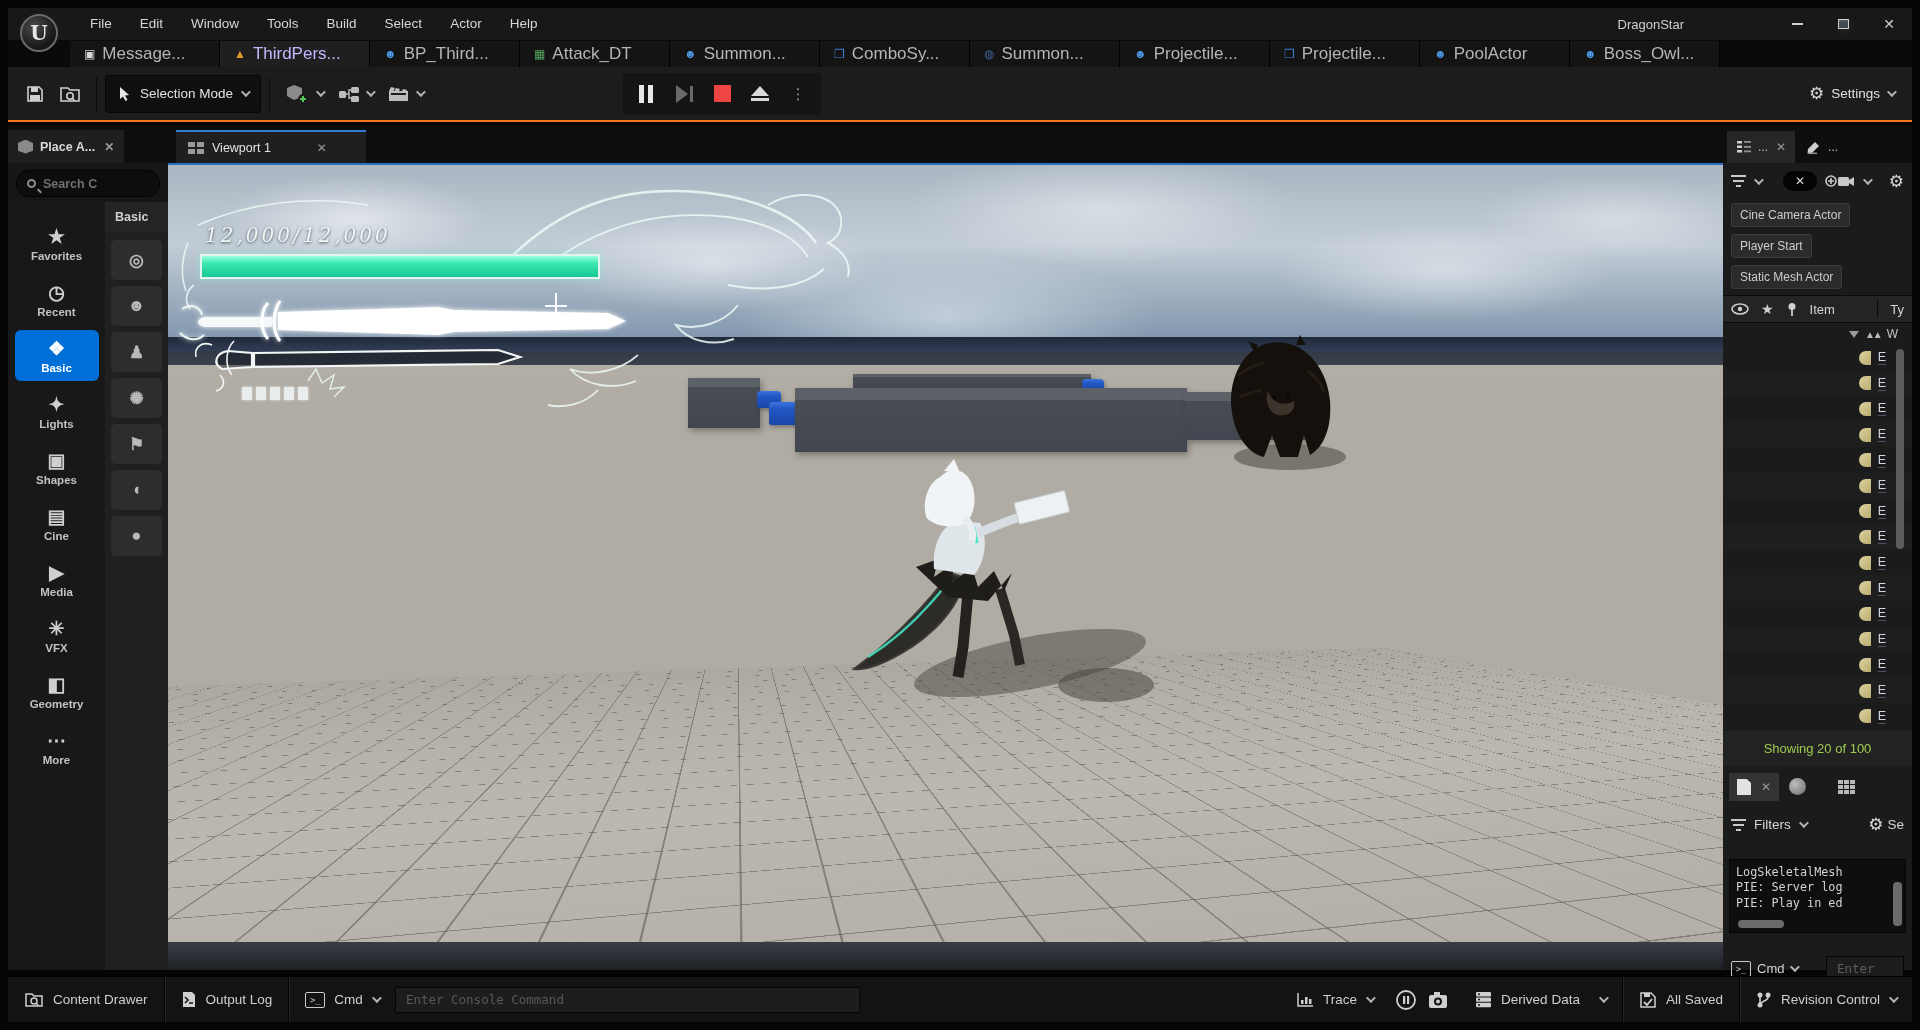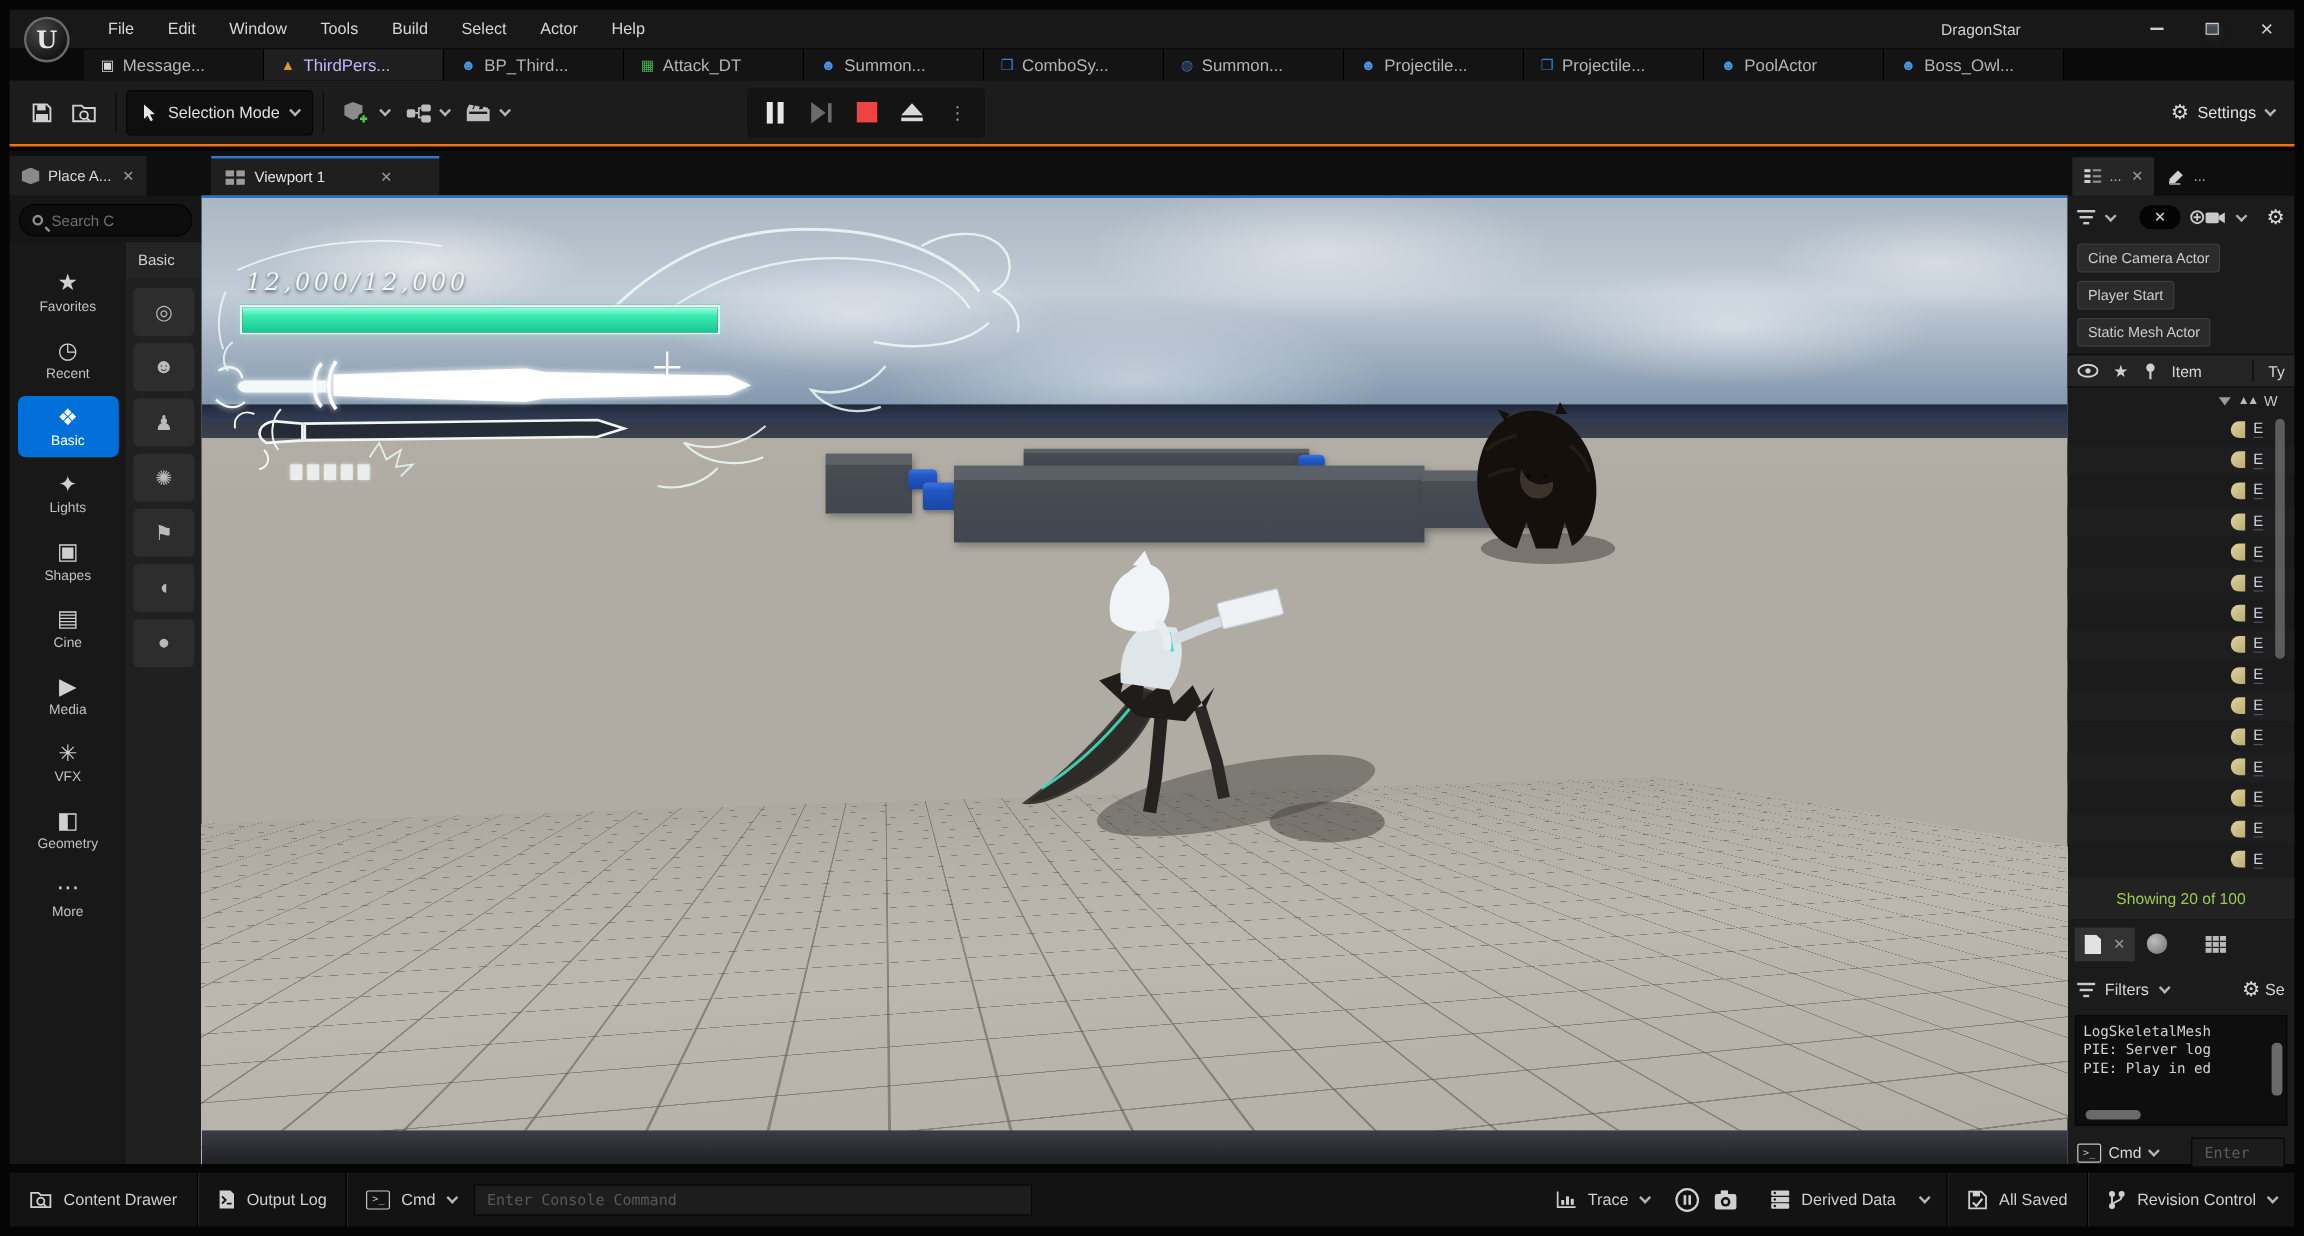--- a/index.html
+++ b/index.html
@@ -14,21 +14,21 @@
   .menus { display:flex; margin-left:68px; }
   .menu-item { padding:0 14px; font-size:13.5px; color:#d6d6d6; line-height:32px; cursor:default; }
   .menubar-right { margin-left:auto; display:flex; align-items:center; }
   .win-title { font-size:13px; color:#cfcfcf; margin-right:90px; }
   .win-btn { width:46px; height:30px; display:flex; align-items:center; justify-content:center; color:#cfcfcf; font-size:14px; }
   .win-btn .bar { width:11px; height:2px; background:#cfcfcf; }
   .win-btn .box { width:11px; height:10px; border:1.5px solid #cfcfcf; }
 
   
   .tabrow { position:absolute; left:8px; right:8px; top:40px; height:27px; background:#0a0a0a; display:flex; align-items:flex-end; padding-left:62px; }
-  .atab { height:26px; min-width:150px; display:flex; align-items:center; gap:7px; padding:0 14px; background:#141414; border-right:1px solid #000; font-size:14px; color:#b5b5b5; }
+  .atab { height:26px; min-width:150px; display:flex; align-items:center; gap:7px; padding:0 14px; background:#141414; border-right:1px solid #000; font-size:17px; color:#b5b5b5; }
   .atab[data-state="active"] { background:#1f1f1f; color:#c4b5fd; }
   .tabicon { font-size:12px; line-height:1; }
   .tabicon[data-icon="doc"]::before { content:"▣"; color:#d8d8d8; }
   .tabicon[data-icon="level"]::before { content:"▲"; color:#e0982f; }
   .tabicon[data-icon="person"]::before { content:"☻"; color:#4c97e4; }
   .tabicon[data-icon="table"]::before { content:"▦"; color:#54a45e; }
   .tabicon[data-icon="component"]::before { content:"❒"; color:#3d7fd6; }
   .tabicon[data-icon="sphere"]::before { content:"◍"; color:#44639c; }
 
   
@@ -41,21 +41,21 @@
   .pie-btn { width:34px; height:34px; display:flex; align-items:center; justify-content:center; }
   .pause-bars { display:flex; gap:4px; } .pause-bars i { width:5px; height:18px; background:#e8e8e8; }
   .step-glyph { display:flex; align-items:center; } .step-tri { width:0; height:0; border-left:12px solid #6a6a6a; border-top:9px solid transparent; border-bottom:9px solid transparent; } .step-bar { width:3px; height:16px; background:#6a6a6a; margin-left:2px; }
   .stop-sq { width:17px; height:17px; background:#e44; }
   .eject { display:flex; flex-direction:column; align-items:center; gap:2px; } .eject .tri { width:0; height:0; border-bottom:10px solid #d9d9d9; border-left:9px solid transparent; border-right:9px solid transparent; } .eject .bar { width:18px; height:3px; background:#d9d9d9; }
   .vdots { color:#9a9a9a; font-size:15px; letter-spacing:0; }
   .settings { margin-left:auto; display:flex; align-items:center; gap:7px; font-size:13.5px; color:#e0e0e0; padding-right:18px; }
   .gear { font-size:17px; color:#d8d8d8; line-height:1; }
 
   
-  .left-dock { position:absolute; left:8px; top:126px; width:160px; bottom:60px; background:#161616; }
+  .left-dock { position:absolute; left:8px; top:126px; width:160px; bottom:60px; background:#161616;font-weight:bold; }
   .panel-tabbar { height:37px; background:#0e0e0e; display:flex; align-items:flex-end; }
   .panel-tab { height:33px; background:#1f1f1f; display:flex; align-items:center; gap:7px; padding:0 10px; font-size:12.5px; color:#d8d8d8; }
   .cube-plus { position:relative; width:15px; height:14px; background:#8a8a8a; clip-path:polygon(50% 0,100% 25%,100% 80%,50% 100%,0 80%,0 25%); }
   .cube-plus::after { content:"+"; position:absolute; right:-4px; bottom:-6px; color:#4db54d; font-size:12px; font-weight:bold; }
   .xmark { color:#9a9a9a; font-size:12px; margin-left:2px; }
   .searchbox { margin:7px 8px; height:27px; background:#0d0d0d; border:1px solid #030303; border-radius:13px; display:flex; align-items:center; gap:7px; padding:0 10px; font-size:12.5px; color:#6f6f6f; }
   .mag { width:9px; height:9px; border:2px solid #8d8d8d; border-radius:50%; position:relative; flex:0 0 auto; }
   .mag::after { content:""; position:absolute; width:5px; height:2px; background:#8d8d8d; transform:rotate(45deg); left:8px; top:9px; }
   .place-body { position:absolute; top:76px; bottom:0; left:0; right:0; display:flex; }
   .cat-rail { width:97px; background:#181818; display:flex; flex-direction:column; align-items:center; padding-top:16px; gap:5px; overflow:hidden; }
@@ -141,21 +141,21 @@
   .ol-scroll { position:absolute; right:8px; top:4px; width:8px; height:200px; background:#5c5c5c; border-radius:4px; }
   .showing { background:#222; margin-top:2px; padding:10px 6px; font-size:13px; color:#9ccb50; text-align:center; flex:0 0 auto; }
   .mini-tabs { height:42px; display:flex; align-items:center; gap:10px; padding:0 6px; flex:0 0 auto; }
   .mini-tab { display:flex; align-items:center; gap:8px; padding:6px 8px; }
   .mini-tab[data-state="active"] { background:#333; }
   .doc-ico { width:14px; height:16px; background:#e2e2e2; clip-path:polygon(0 0,70% 0,100% 25%,100% 100%,0 100%); }
   .globe { width:17px; height:17px; border-radius:50%; background:radial-gradient(circle at 35% 35%, #bdbdbd, #6e6e6e); position:relative; }
   .gridico { display:grid; grid-template-columns:5px 5px 5px; grid-template-rows:4px 4px 4px; gap:1px; } .gridico i { background:#b9b9b9; }
   .log-filters { height:34px; display:flex; align-items:center; gap:8px; padding:0 8px; font-size:13.5px; color:#d6d6d6; flex:0 0 auto; }
   .log-filters .right { margin-left:auto; display:flex; align-items:center; gap:4px; }
-  .log-box { margin:4px 6px; background:#0e0e0e; border:1px solid #060606; padding:5px 6px; position:relative; height:92px; flex:0 0 auto; }
+  .log-box { margin:17px 6px; background:#0e0e0e; border:1px solid #060606; padding:5px 6px; position:relative; height:74px; flex:0 0 auto; }
   .log-line { font-family:"DejaVu Sans Mono", monospace; font-size:11.8px; color:#d2d2d2; line-height:15.5px; white-space:nowrap; overflow:hidden; }
   .hscroll { position:absolute; left:8px; bottom:4px; width:46px; height:8px; background:#6a6a6a; border-radius:4px; }
   .vscroll { position:absolute; right:3px; top:22px; width:9px; height:44px; background:#6a6a6a; border-radius:4px; }
   .cmd-row { height:30px; display:flex; align-items:center; gap:6px; padding:0 8px; margin-top:4px; font-size:13px; color:#d6d6d6; flex:0 0 auto; }
   .console-glyph { width:20px; height:16px; border:1.5px solid #c9c9c9; border-radius:2px; font-size:8.5px; color:#c9c9c9; display:flex; align-items:center; justify-content:center; font-family:"DejaVu Sans Mono", monospace; }
   .enter-box { margin-left:auto; background:#1c1c1c; border:1px solid #060606; color:#5d5d5d; font-size:12.5px; padding:4px 8px 4px 10px; font-family:"DejaVu Sans Mono", monospace; width:78px; overflow:hidden; white-space:nowrap; }
 
   
   .statusbar { position:absolute; left:8px; right:8px; bottom:8px; height:46px; background:#131313; border-top:1px solid #000; display:flex; align-items:center; font-size:13.5px; color:#cfcfcf; }
   .sb-seg { display:flex; align-items:center; gap:9px; padding:0 16px; height:100%; }

